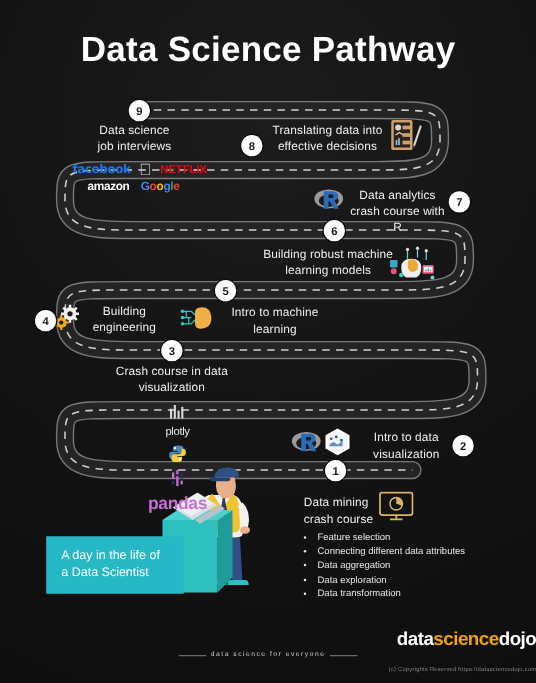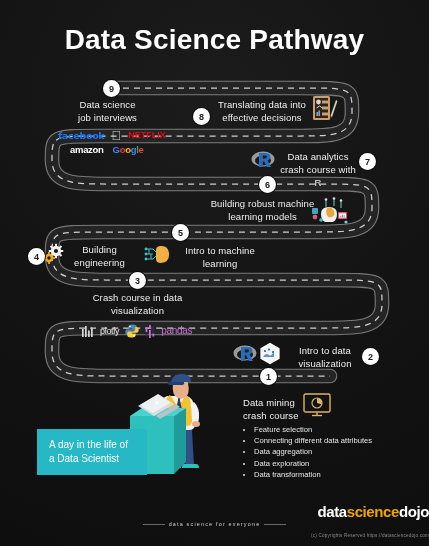--- a/index.html
+++ b/index.html
@@ -46,21 +46,21 @@
   .lg-facebook{color:#1877f2;font-family:"DejaVu Sans",sans-serif;}
   .lg-netflix{color:#e50914;font-weight:bold;letter-spacing:0px;font-size:9px;}
   .lg-amazon{color:#ffffff;}
   .lg-google span:nth-child(1){color:#4285f4;}
   .lg-google span:nth-child(2){color:#ea4335;}
   .lg-google span:nth-child(3){color:#fbbc05;}
   .lg-google span:nth-child(4){color:#4285f4;}
   .lg-google span:nth-child(5){color:#34a853;}
   .lg-google span:nth-child(6){color:#ea4335;}
   .lg-plotly{color:#e8e8e8;font-weight:normal;font-size:9px;}
-  .lg-pandas{color:#c86fd4;font-weight:normal;font-size:10px;}
+  .lg-pandas{color:#c86fd4;font-weight:bold;font-size:14px;}
   .apple{color:#d4d4d4;font-size:13px;line-height:1;}
   
   .bullets{position:absolute;z-index:5;}
   .bullets li{
     font-size:7.6px;line-height:11.2px;color:#e6e6e6;
     margin:0;padding:0;
   }
   .bullets ul{margin:0;padding-left:11px;list-style:disc;}
   
   .teal{
@@ -245,21 +245,21 @@
         <rect x="9.4" y="14.1" width="2.6" height="1.8"></rect>
     </g>
     <circle cx="6" cy="15" r="1.7" fill="#1b1b1b"></circle>
   </svg>
 
   <div class="bubble" style="left:129px;top:272px;">3</div>
   <div class="lab c" style="left:75px;top:291px;width:125px;">
     <div>Crash course in data</div>
     <div>visualization</div>
   </div>
-  <div class="logorow" style="left:82px;top:324px;width:120px;gap:6px;">
+  <div class="logorow" style="left:82px;top:324px;width:120px;gap:6px;flex-direction:column;">
     <svg width="12" height="11" viewBox="0 0 12 11">
       <rect x="0" y="3" width="1.7" height="8" fill="#d9d9d9"></rect>
       <rect x="3" y="0" width="1.7" height="11" fill="#d9d9d9"></rect>
       <rect x="6" y="4.5" width="1.7" height="6.5" fill="#d9d9d9"></rect>
       <rect x="9" y="1.5" width="1.7" height="9.5" fill="#d9d9d9"></rect>
     </svg>
     <span class="lg lg-plotly">plotly</span>
     <svg width="14" height="14" viewBox="0 0 14 14">
       <path d="M6.9 0.4 C4.2 .4 3.3 1.3 3.3 2.9 V4.6 h3.8 v .7 H2.6 C1 5.3 .3 6.3 .3 8.2 c0 1.9 .7 2.9 2.3 2.9 h1.1 V9.3 c0 -1.6 1.1 -2.6 2.6 -2.6 h3.2 c1.3 0 2.3 -1 2.3 -2.3 V2.9 C11.8 1.3 10.7 .4 8.4 .4 Z" fill="#4a87bd"></path>
       <circle cx="5" cy="2.5" r=".85" fill="#ffffff"></circle>

